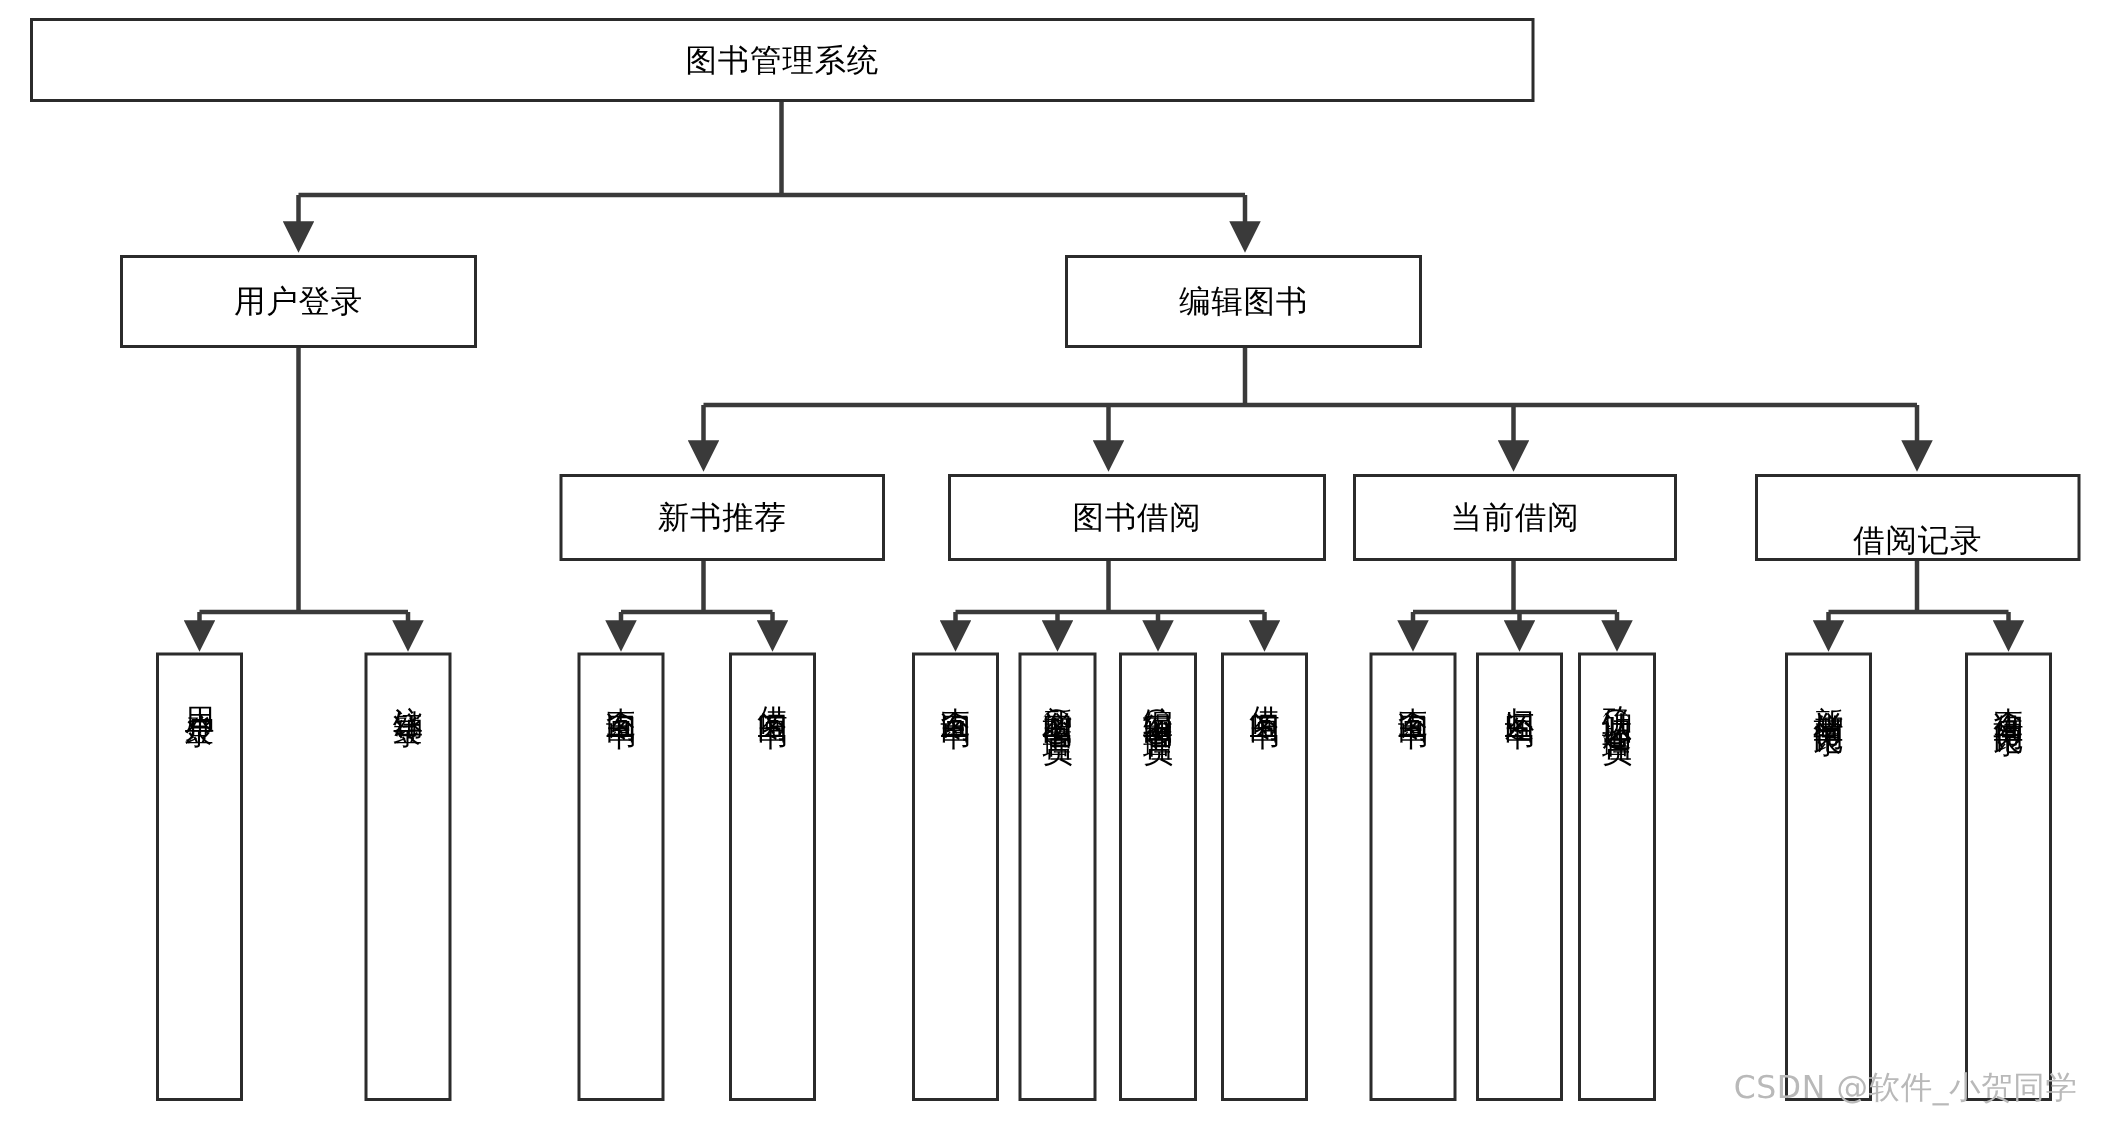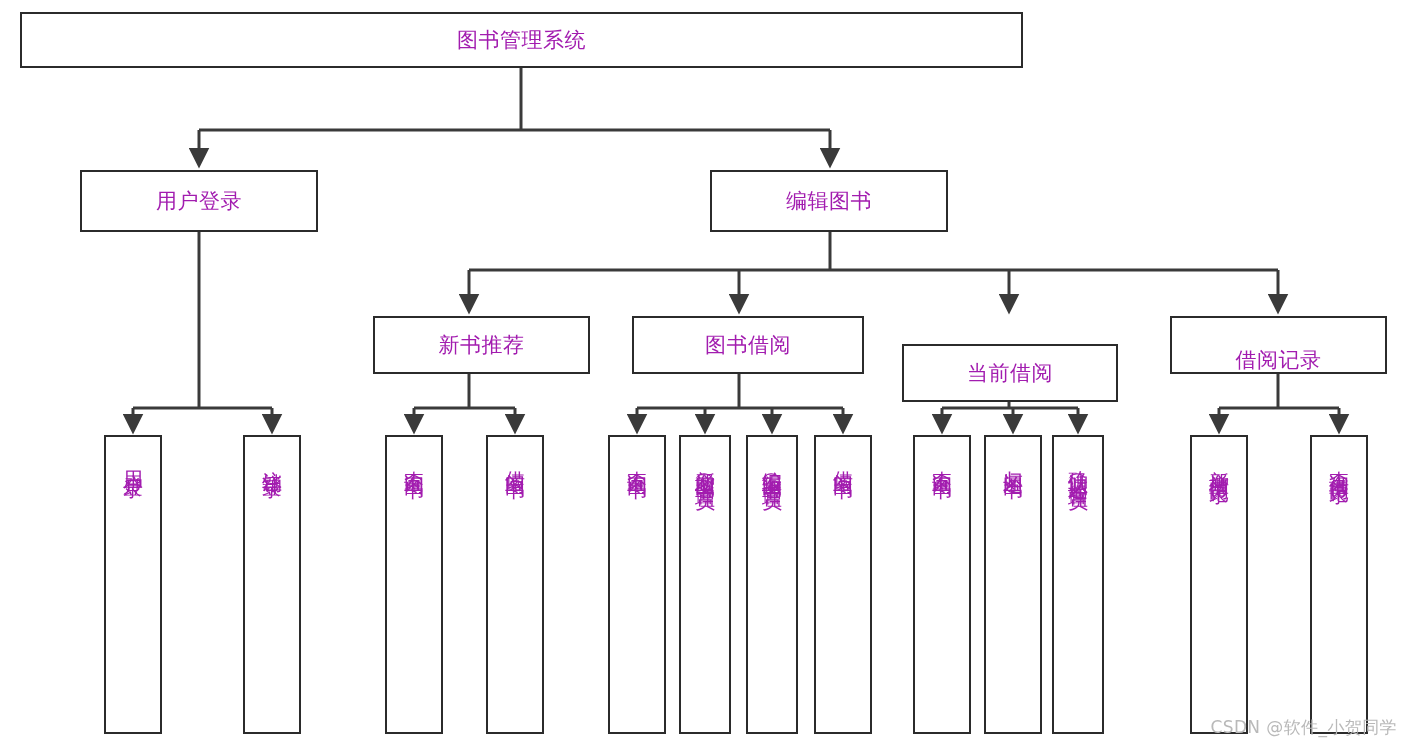--- a/index.html
+++ b/index.html
@@ -23,42 +23,42 @@
     height: 747px;
   }
   .node {
     position: absolute;
     box-sizing: border-box;
     border: 2px solid #2b2b2b;
     background: #ffffff;
     display: flex;
     align-items: center;
     justify-content: center;
-    color: #a21caf;
+    color: #000000;
     z-index: 2;
   }
   .node .label {
     font-size: 21px;
     line-height: 1.15;
     letter-spacing: 0.5px;
     white-space: nowrap;
   }
   .node.vertical .label {
     writing-mode: vertical-rl;
     text-orientation: upright;
     font-size: 20px;
     letter-spacing: 3px;
     line-height: 1.05;
     white-space: nowrap;
   }
   #watermark {
     position: absolute;
-    right: 8px;
+    right: 20px;
     bottom: 8px;
-    font-size: 17px;
+    font-size: 21px;
     color: #b9b9b9;
     letter-spacing: 0.4px;
     z-index: 5;
     white-space: nowrap;
     font-family: "DejaVu Sans", "Liberation Sans", sans-serif;
   }
 </style>
 </head>
 <body>
 
@@ -123,25 +123,25 @@
   </div>
 
   <div class="node" id="node-book-manage" style="left: 710px; top: 170px; width: 238px; height: 62px;">
     <span class="label">编辑图书</span>
   </div>
 
   <div class="node" id="node-new-book-rec" style="left: 361px; top: 316px; width: 217px; height: 58px; margin-left: 12px;">
     <span class="label">新书推荐</span>
   </div>
 
-  <div class="node" id="node-book-borrow" style="left: 632px; top: 316px; width: 232px; height: 58px;">
+  <div class="node" id="node-book-borrow" style="left: 632px; top: 316px; width: 252px; height: 58px;">
     <span class="label">图书借阅</span>
   </div>
 
-  <div class="node" id="node-current-borrow" style="left: 902px; top: 316px; width: 216px; height: 58px; margin-top: 28px;">
+  <div class="node" id="node-current-borrow" style="left: 902px; top: 316px; width: 216px; height: 58px;">
     <span class="label">当前借阅</span>
   </div>
 
   <div class="node" id="node-borrow-record" style="left: 1170px; top: 316px; width: 217px; height: 58px; align-items: flex-end;">
     <span class="label">借阅记录</span>
   </div>
 
   <div id="leaf-layer">
       <div class="node vertical" style="left: 104px; top: 435px; width: 58px; height: 299px; align-items: flex-start; padding-top: 18px;">
         <span class="label">用户登录</span>

